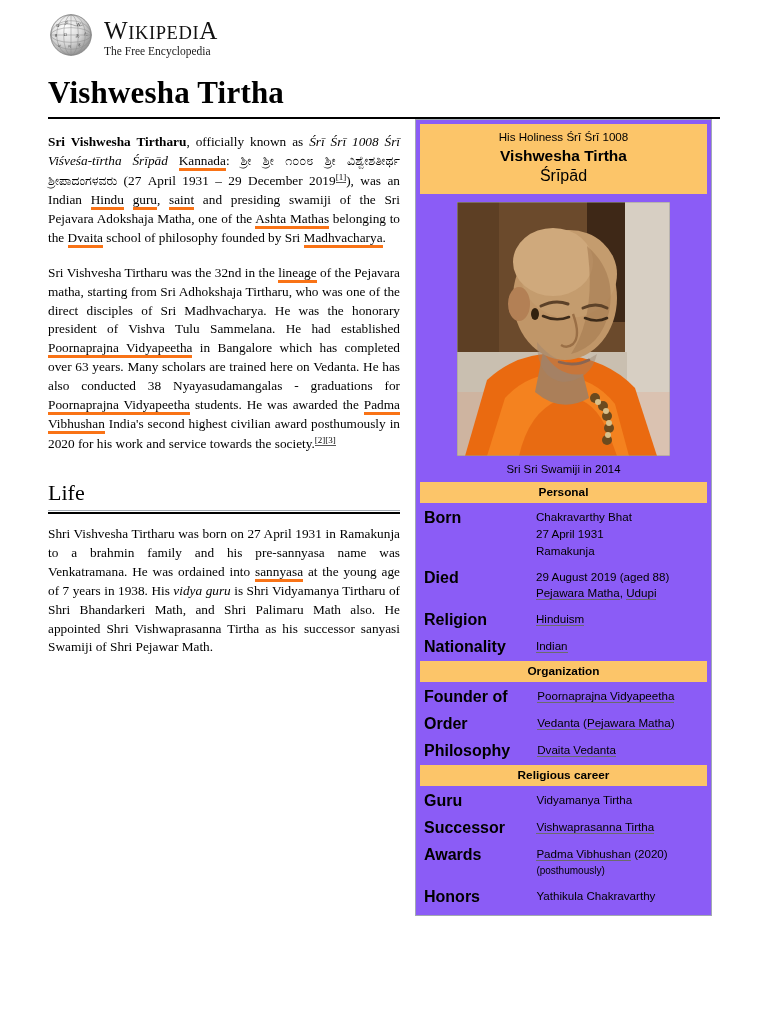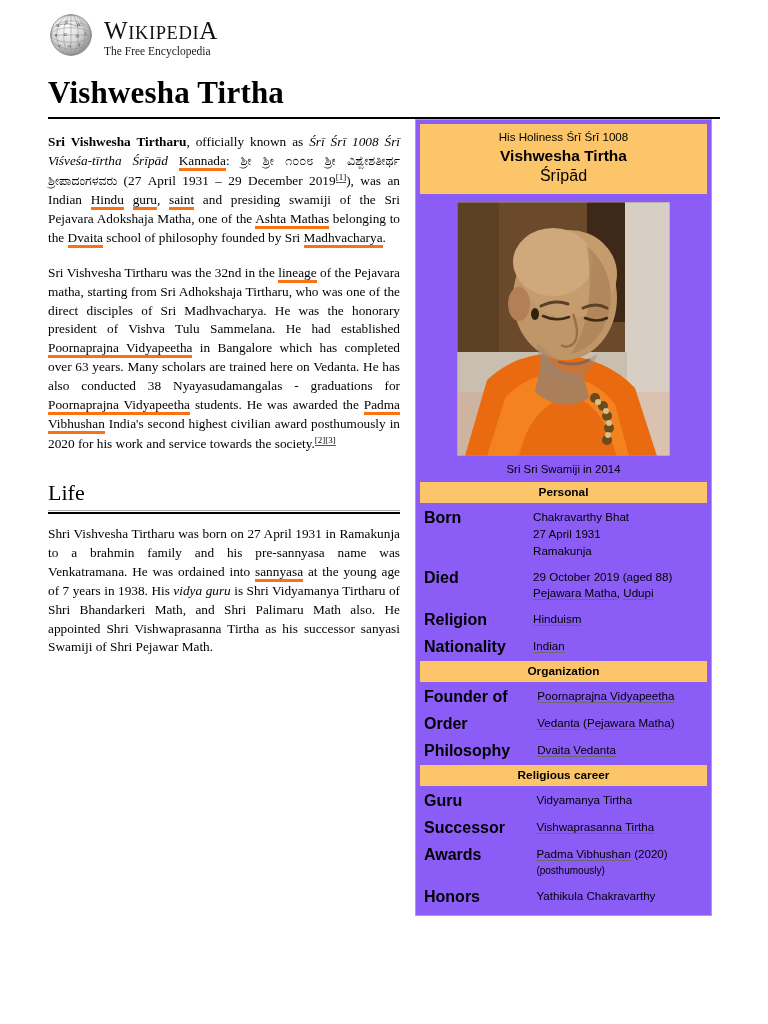--- a/index.html
+++ b/index.html
@@ -221,21 +221,21 @@
                 <th>Born</th>
                 <td>
                   <div><span>Chakravarthy Bhat</span></div>
                   <div><span>27 April 1931</span></div>
                   <div><span>Ramakunja</span></div>
                 </td>
               </tr>
               <tr>
                 <th>Died</th>
                 <td>
-                  <div><span>29 October 2019 (aged 88)</span></div>
+                  <div><span>29 August 2019 (aged 88)</span></div>
                   <div><span class="ib-lnk">Pejawara Matha</span><span>, </span><span class="ib-lnk">Udupi</span></div>
                 </td>
               </tr>
               <tr>
                 <th>Religion</th>
                 <td>
                   <div><span class="ib-lnk">Hinduism</span></div>
                 </td>
               </tr>
               <tr>

